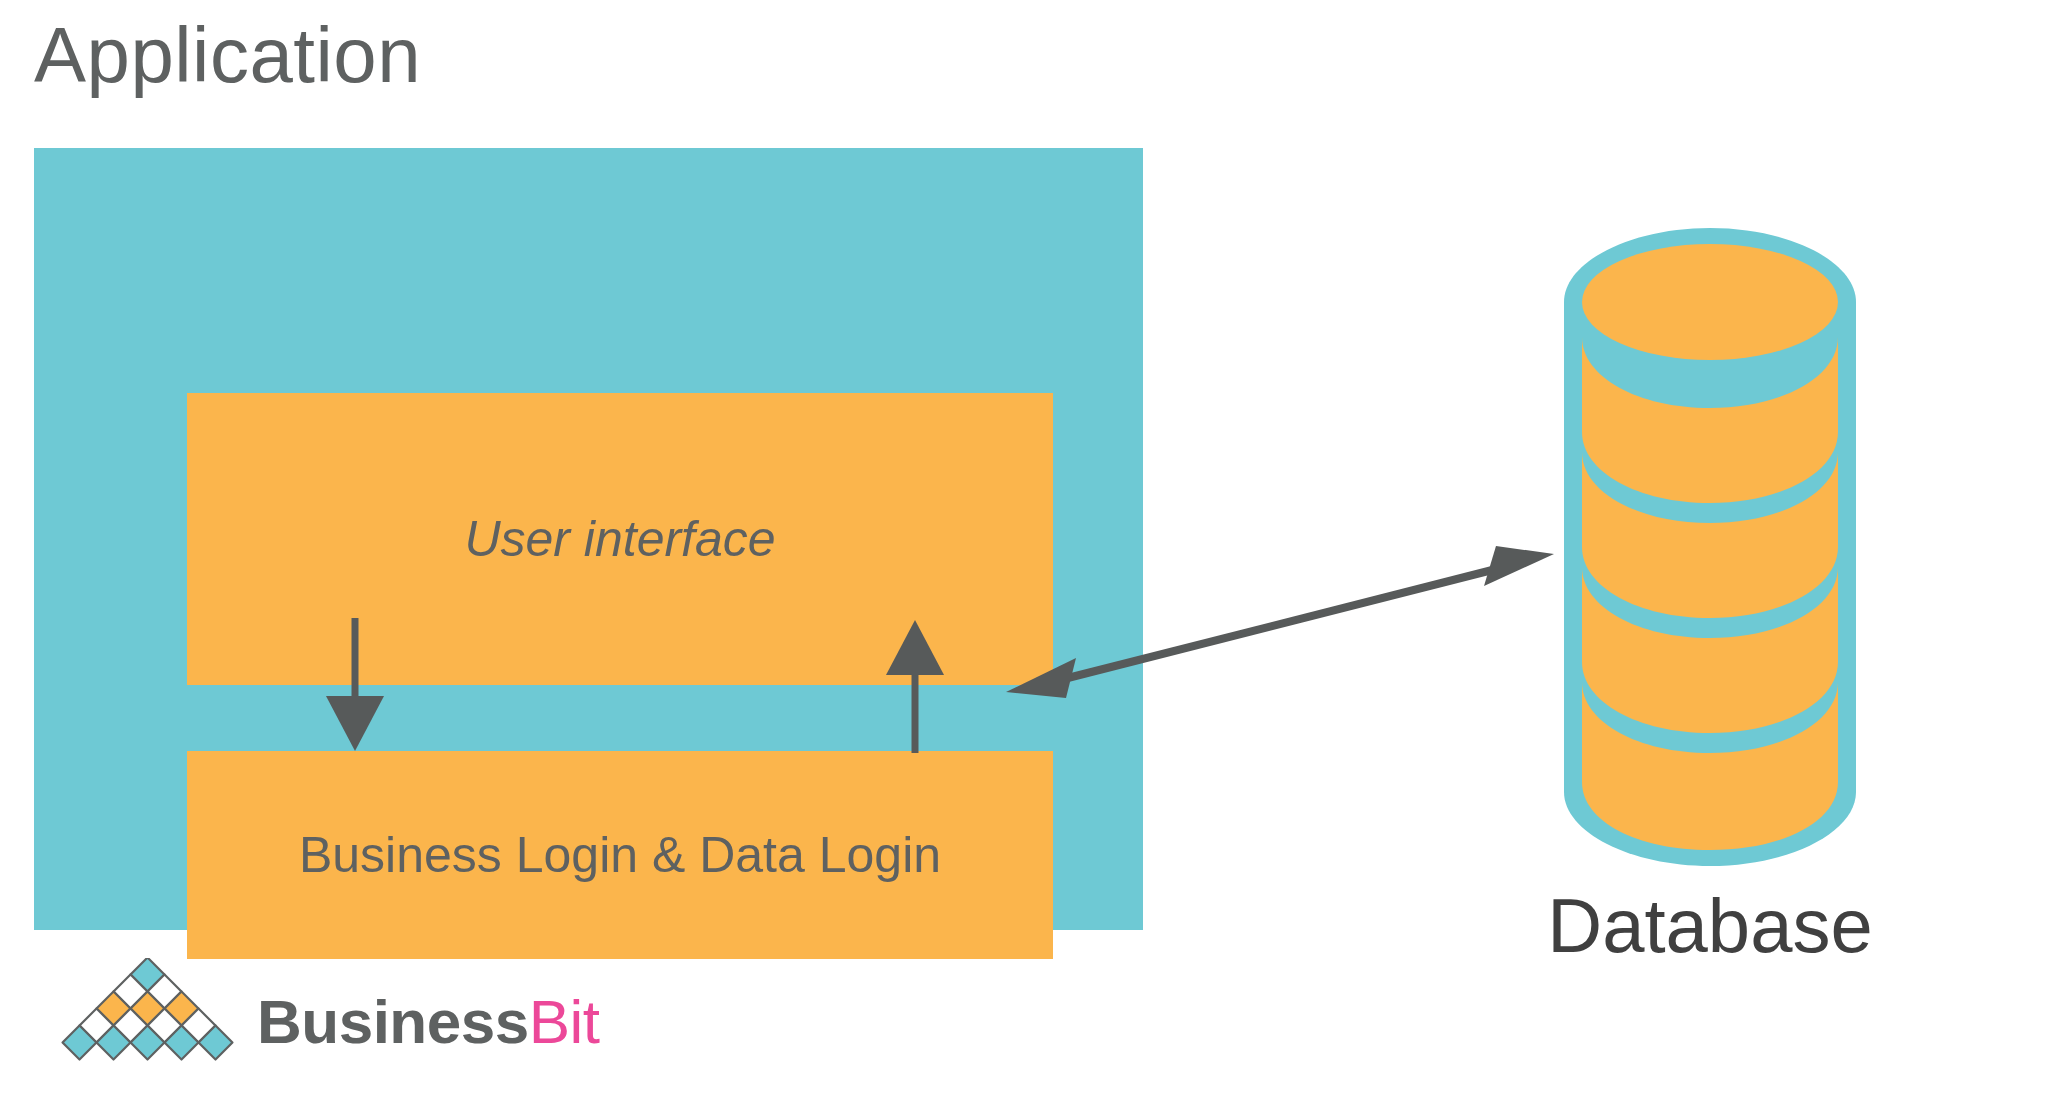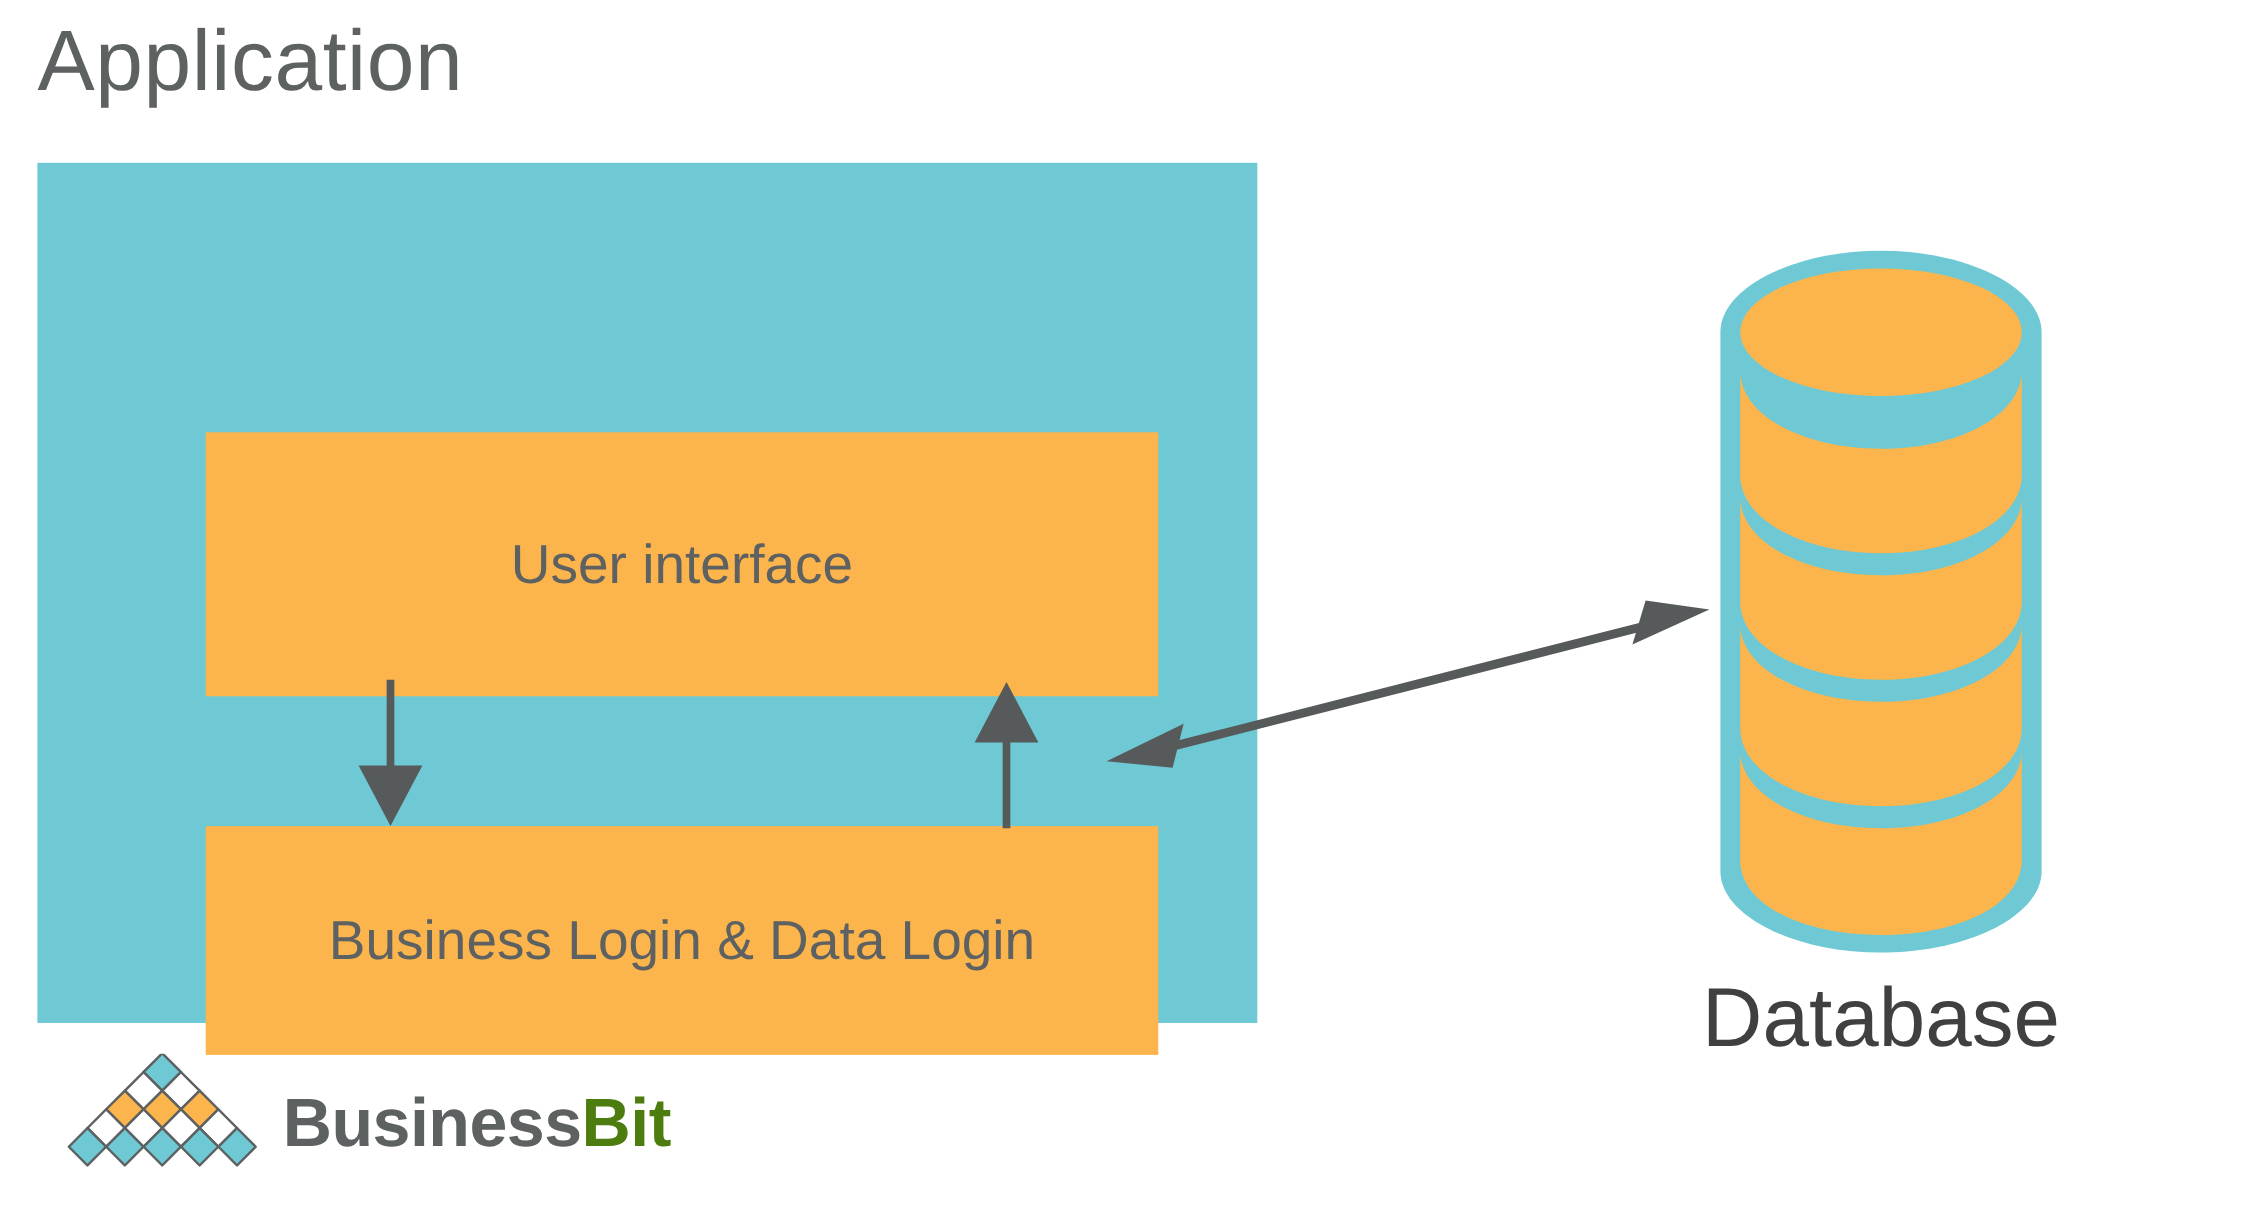--- a/index.html
+++ b/index.html
@@ -54,21 +54,22 @@
     color: #5e6161;
     font-size: 50px;
     line-height: 1.25;
     font-weight: 400;
     padding: 0 24px;
     box-sizing: border-box;
   }
   #box-ui {
     top: 245px;
     width: 866px;
-    height: 240px;
+    height: 292px;
+    font-style: italic;
   }
   #box-logic {
     top: 603px;
     width: 866px;
     height: 208px;
   }
 
   
   .arrow-svg {
     position: absolute;
@@ -110,21 +111,21 @@
   }
   #brand-mark { width: 175px; height: 128px; display: block; }
   #brand-text {
     font-size: 62px;
     line-height: 1;
     color: #5e6161;
     white-space: nowrap;
     letter-spacing: -0.5px;
   }
   #brand-text .bold { font-weight: 700; }
-  #brand-text .light { font-weight: 700; color: #4d7c0f; margin-top: 14px; }
+  #brand-text .light { font-weight: 400; color: #ec4899; margin-top: 14px; }
 </style>
 </head>
 <body>
 
 <div id="canvas">
 
   <div id="app-title">Application</div>
 
   <div id="app-panel">
 

